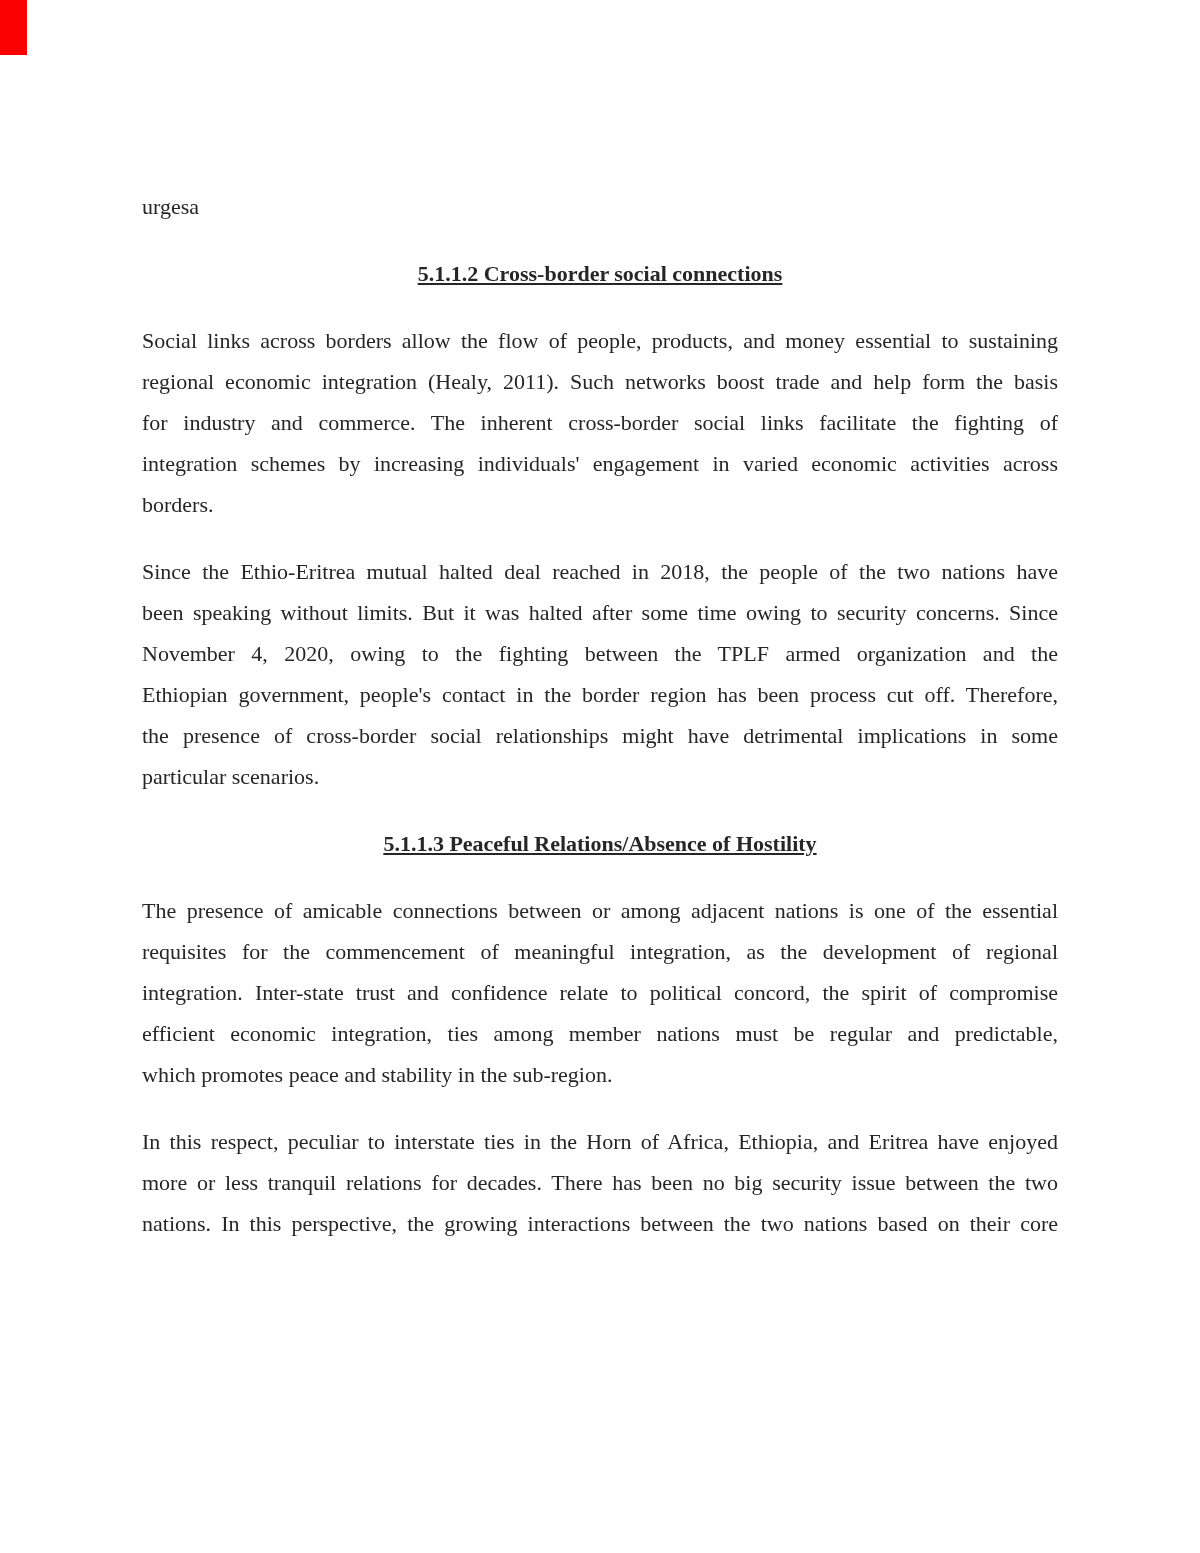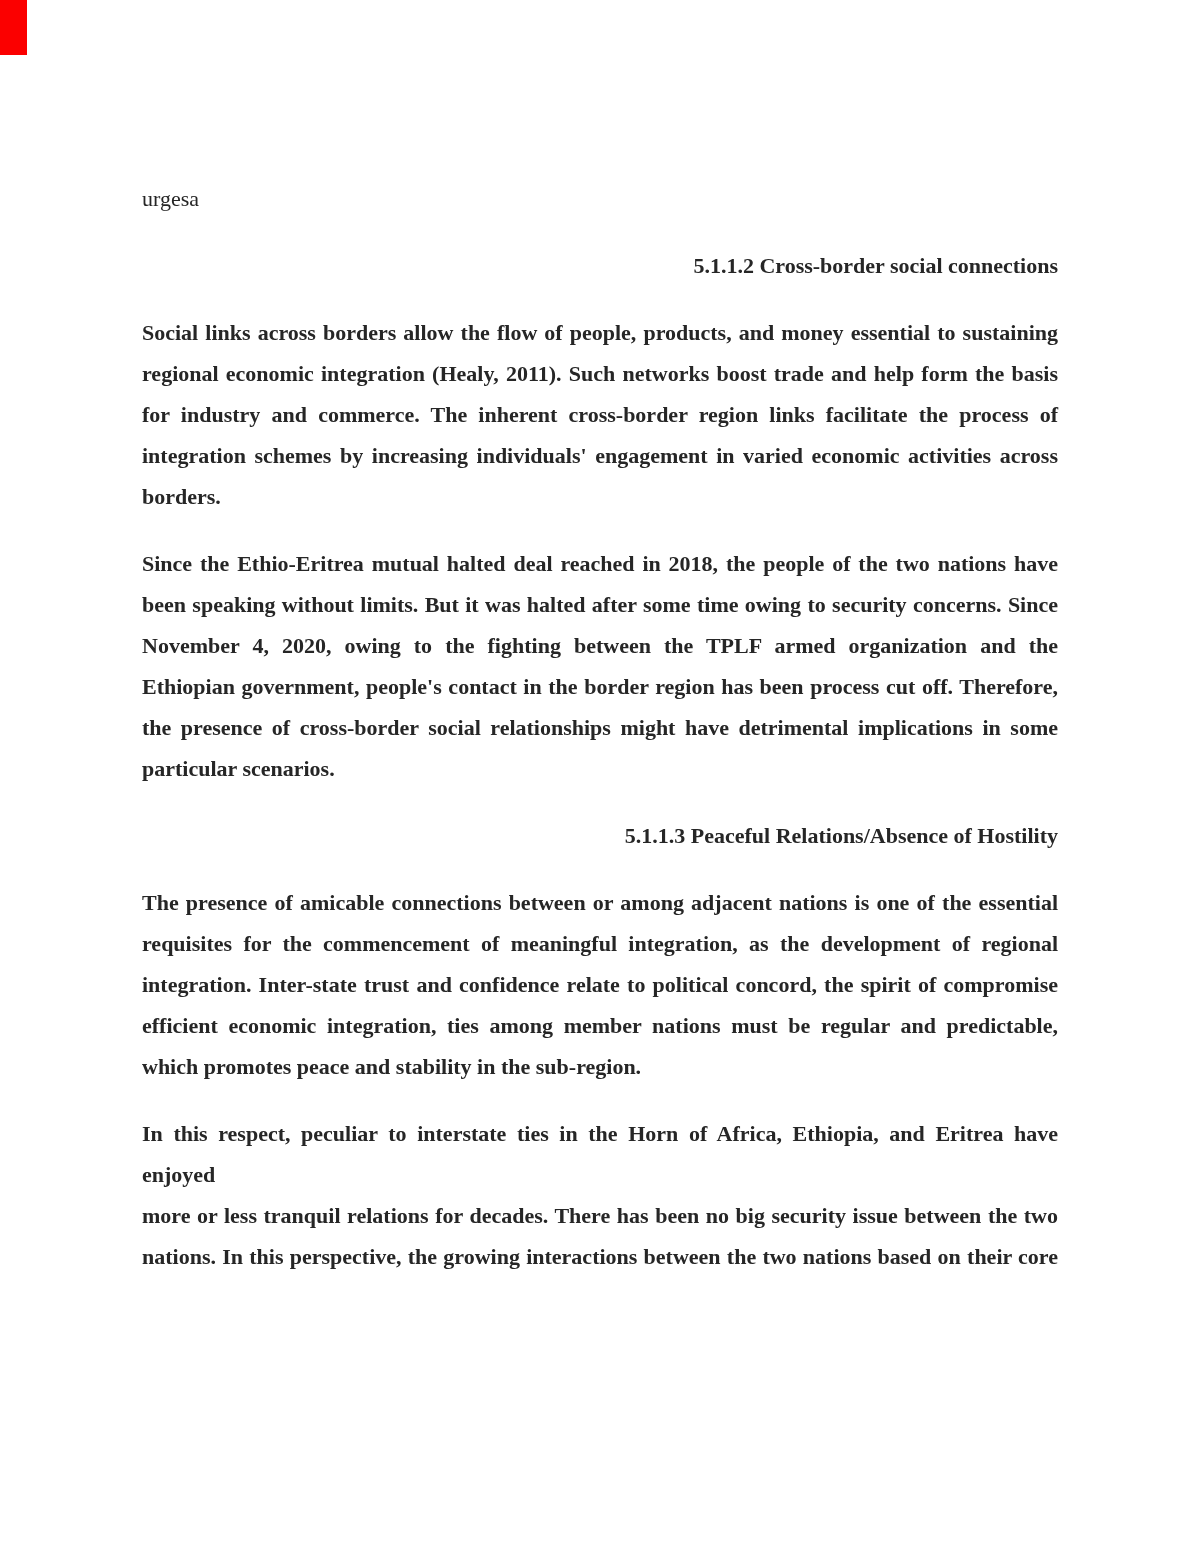--- a/index.html
+++ b/index.html
@@ -25,58 +25,58 @@
   }
   .page-content {
     position: absolute;
     left: 142px;
     top: 170px;
     width: 916px;
     font-size: 22px;
     line-height: 41px;
   }
   .block {
-    margin: 8px 0 26px 0;
+    margin: 16px 0 26px 0;
   }
   .author-line {
     text-align: left;
   }
   .section-heading {
     font-weight: bold;
-    text-align: right;
+    text-align: center;
+    text-decoration: underline;
   }
   .paragraph {
     margin: 0 0 26px 0;
   }
   .doc-line {
     text-align: justify;
     text-align-last: justify;
     text-justify: inter-word;
     white-space: normal;
-    font-weight: bold;
   }
   .doc-line.last {
     text-align-last: left;
   }
 </style>
 </head>
 <body>
 
 <div class="red-corner-marker"></div>
 
 <div class="page-content">
 
   <div class="block author-line">urgesa</div>
 
   <div class="block section-heading">5.1.1.2 Cross-border social connections</div>
 
   <div class="paragraph">
     <div class="doc-line">Social links across borders allow the flow of people, products, and money essential to sustaining</div>
     <div class="doc-line">regional economic integration (Healy, 2011). Such networks boost trade and help form the basis</div>
-    <div class="doc-line">for industry and commerce. The inherent cross-border region links facilitate the process of</div>
+    <div class="doc-line">for industry and commerce. The inherent cross-border social links facilitate the fighting of</div>
     <div class="doc-line">integration schemes by increasing individuals' engagement in varied economic activities across</div>
     <div class="doc-line last">borders.</div>
   </div>
 
   <div class="paragraph">
     <div class="doc-line">Since the Ethio-Eritrea mutual halted deal reached in 2018, the people of the two nations have</div>
     <div class="doc-line">been speaking without limits. But it was halted after some time owing to security concerns. Since</div>
     <div class="doc-line">November 4, 2020, owing to the fighting between the TPLF armed organization and the</div>
     <div class="doc-line">Ethiopian government, people's contact in the border region has been process cut off. Therefore,</div>
     <div class="doc-line">the presence of cross-border social relationships might have detrimental implications in some</div>

